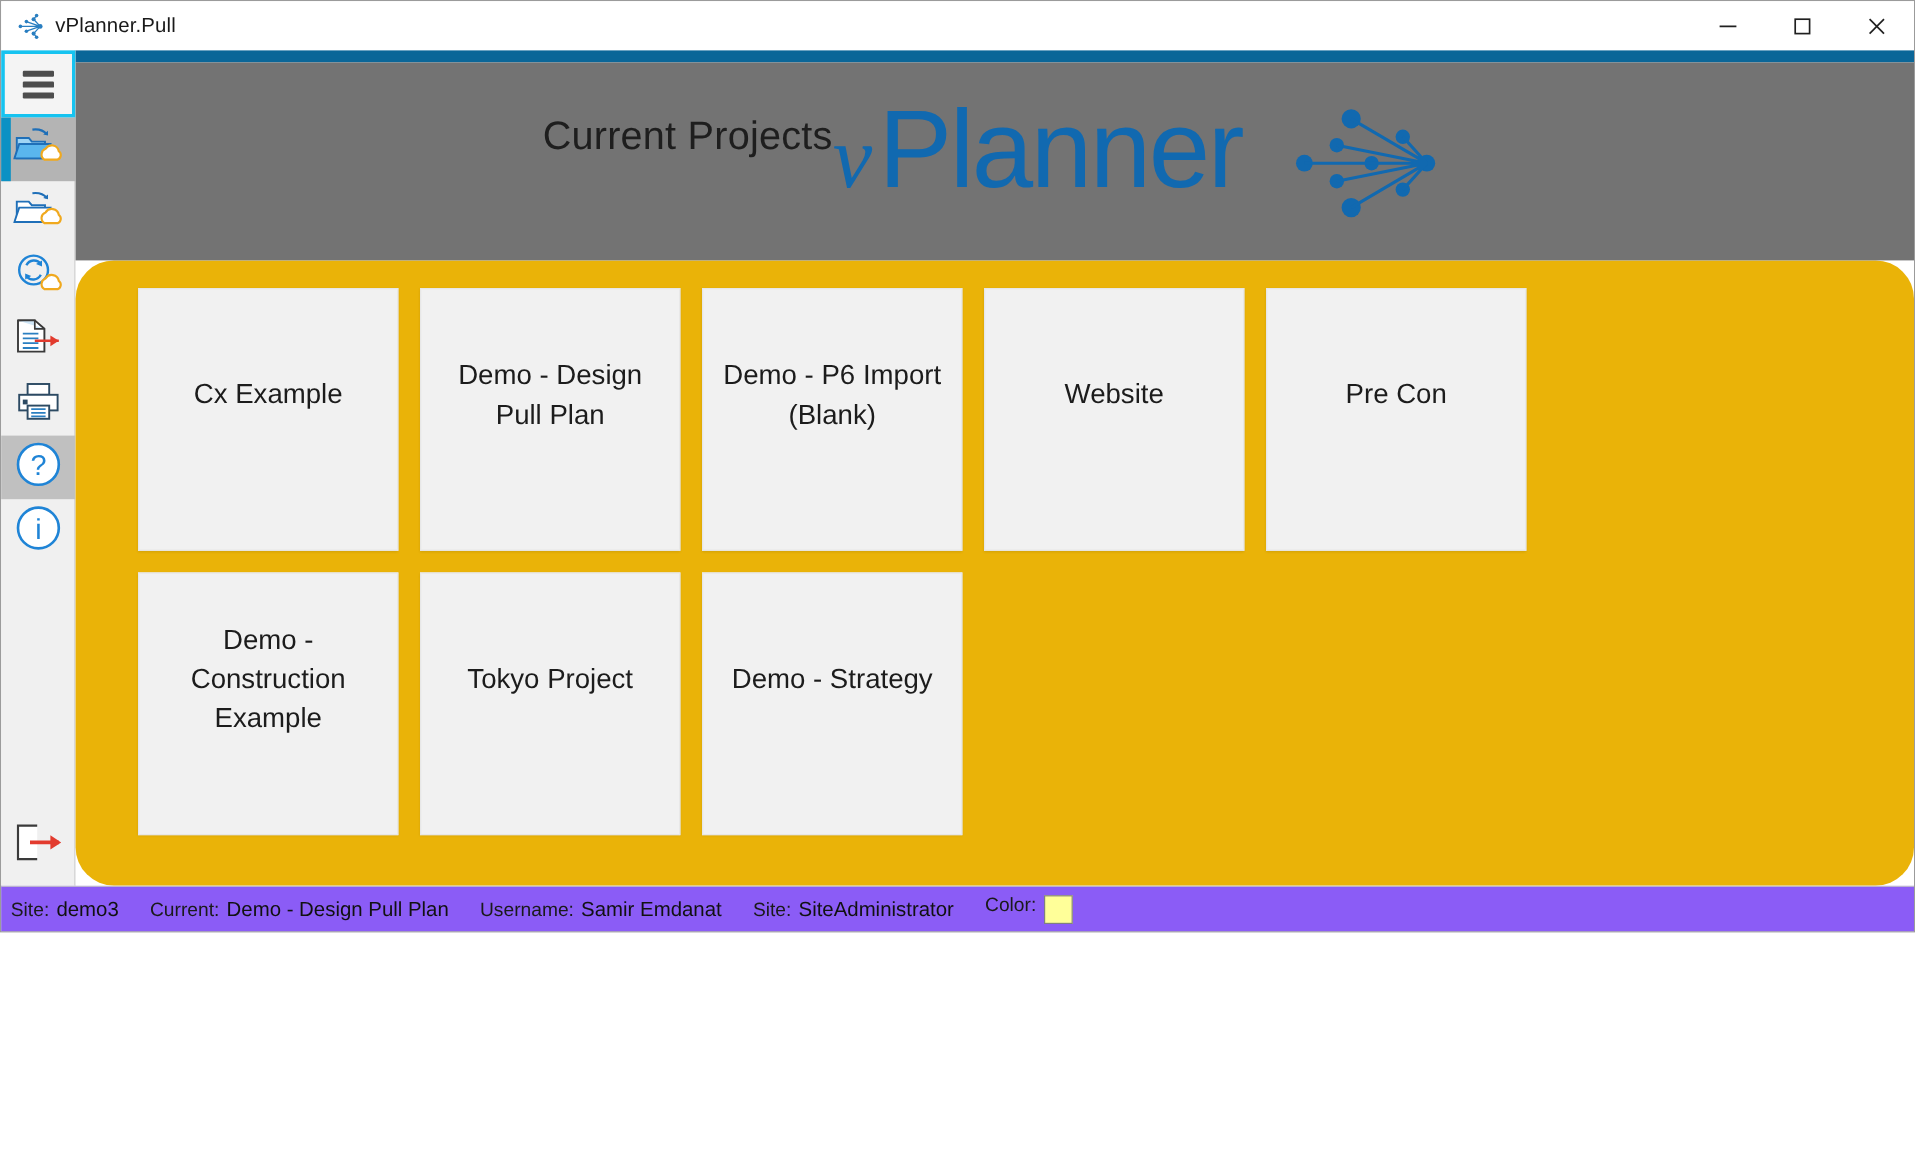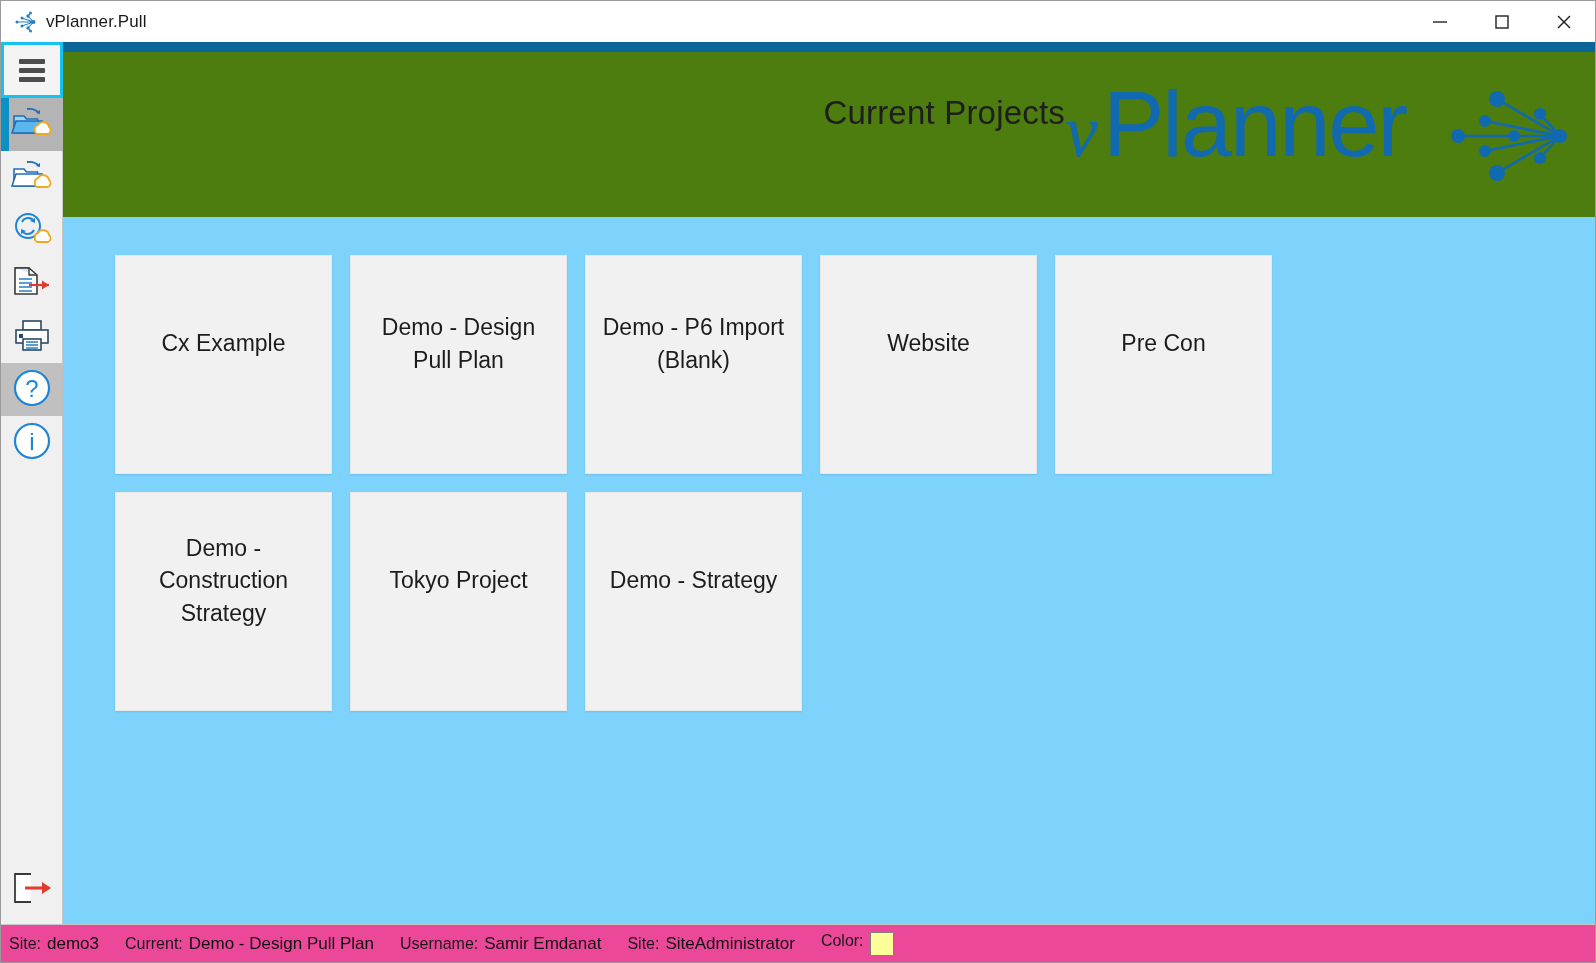--- a/index.html
+++ b/index.html
@@ -4,21 +4,21 @@
 <style>
   * { box-sizing: border-box; margin: 0; padding: 0; }
   html, body {
     width: 1596px; height: 963px;
     font-family: "Liberation Sans", sans-serif;
     background: #ffffff;
     overflow: hidden;
   }
   .window {
     position: relative;
-    width: 1596px; height: 963px;
+    width: 1596px; height: 777px;
     background: #ffffff;
     border: 1px solid #9b9b9b;
     display: flex; flex-direction: column;
   }
   
   .titlebar {
     height: 41px; min-height: 41px;
     background: #ffffff;
     display: flex; align-items: center;
     position: relative;
@@ -66,48 +66,48 @@
     display: block; height: 5px; background: #4d4d4d; border-radius: 1px; margin: 4px 0;
   }
   
   .content {
     flex: 1 1 auto; display: flex; flex-direction: column; min-width: 0;
     background: #ffffff; position: relative;
   }
   .topbar-blue { height: 10px; background: #0a6698; flex: 0 0 auto; }
   .header {
     height: 165px; flex: 0 0 auto;
-    background: #4d7c0f;
-    display: flex; align-items: flex-start; justify-content: flex-end;
+    background: #737373;
+    display: flex; align-items: flex-start; justify-content: center;
     position: relative;
   }
   .page-title {
     font-size: 33px; color: #1e1e1e; font-weight: 400;
     margin-left: 18px; margin-top: 42px; letter-spacing: .2px;
   }
   .logo-wrap { margin-right: 20px; margin-top: 22px; }
   .projects-area {
-    flex: 1 1 auto; background: #7dd3fc; padding: 38px 0 0 52px; overflow: hidden;
+    flex: 1 1 auto; background: #eab308; padding: 23px 0 0 52px; overflow: hidden; border-radius: 32px;
   }
   .tiles-row { display: flex; gap: 18px; margin-bottom: 18px; }
   .tile {
     width: 217px; height: 219px;
     background: #f1f1f1;
     border: 1px solid #e7e7e7;
     box-shadow: 0 1px 2px rgba(0,0,0,.10);
     display: flex; align-items: center; justify-content: center;
     text-align: center;
     padding: 0 12px 42px 12px;
     font-size: 23px; color: #1c1c1c; line-height: 1.42;
     cursor: pointer;
   }
   
   .statusbar {
     height: 38px; min-height: 38px;
-    background: #ec4899;
+    background: #8b5cf6;
     border-top: 1px solid #c8c8c8;
     display: flex; align-items: center;
     padding-left: 8px;
   }
   .status-group { display: flex; align-items: baseline; margin-right: 26px; }
   .status-label { font-size: 16px; color: #1a1a1a; margin-right: 6px; }
   .status-value { font-size: 17px; color: #111111; }
   .color-swatch {
     width: 24px; height: 24px; background: #ffff99; border: 1px solid #808080;
     display: inline-block; align-self: center;
@@ -301,21 +301,21 @@
 
       <div class="projects-area">
         <div class="tiles-row">
           <div class="tile">Cx Example</div>
           <div class="tile">Demo - Design Pull Plan</div>
           <div class="tile">Demo - P6 Import (Blank)</div>
           <div class="tile">Website</div>
           <div class="tile">Pre Con</div>
         </div>
         <div class="tiles-row">
-          <div class="tile">Demo - Construction Strategy</div>
+          <div class="tile">Demo - Construction Example</div>
           <div class="tile">Tokyo Project</div>
           <div class="tile">Demo - Strategy</div>
         </div>
       </div>
     </div>
   </div>
 
   <div class="statusbar">
     <div class="status-group">
       <span class="status-label">Site:</span>

